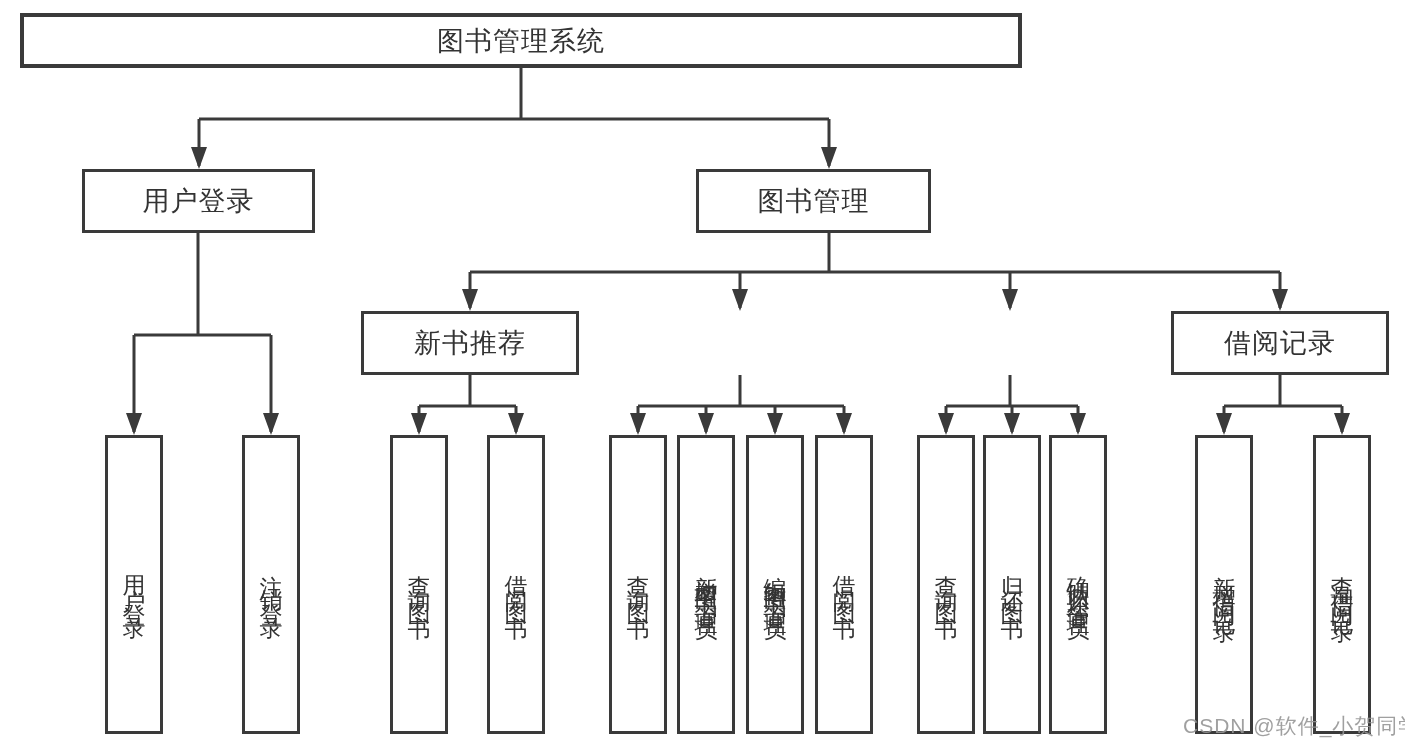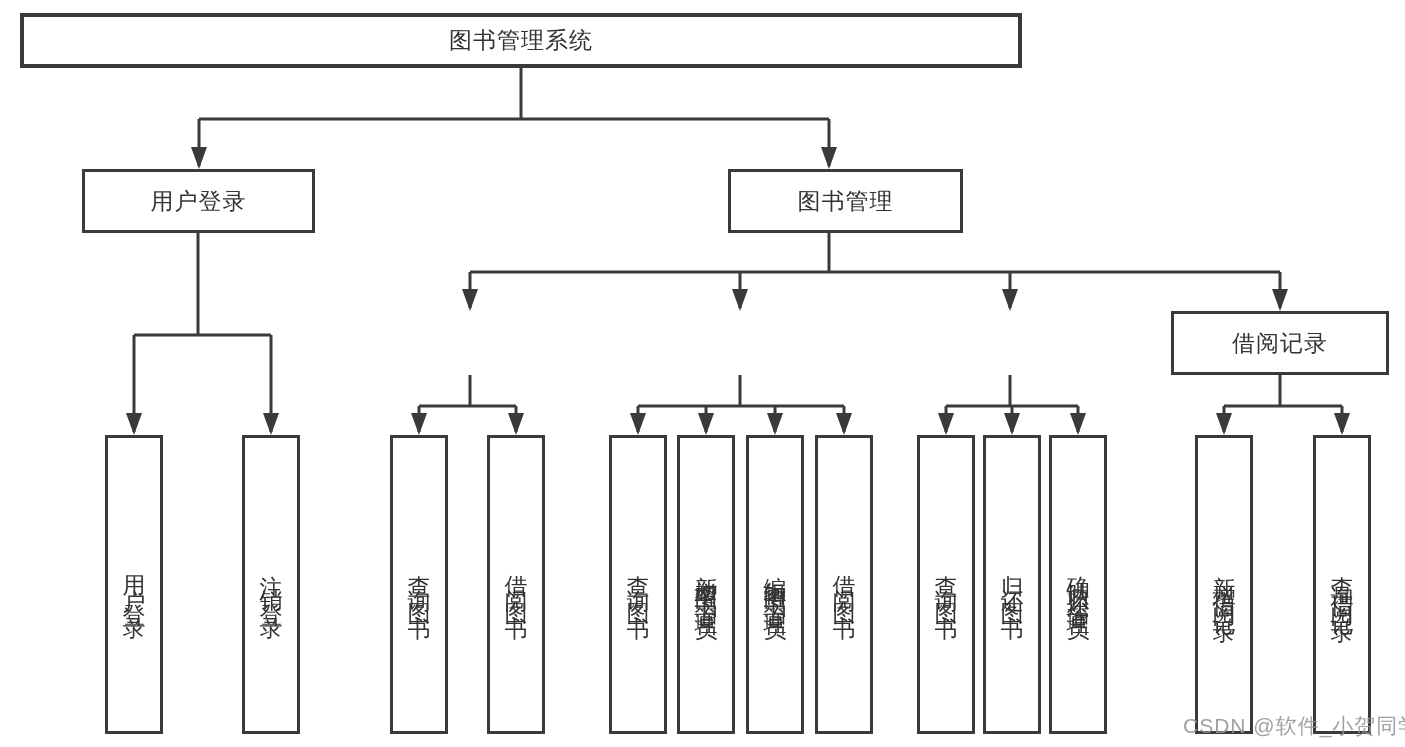--- a/index.html
+++ b/index.html
@@ -11,21 +11,21 @@
     color:#333333;
     overflow:hidden;
   }
   #connectors{position:absolute;left:0;top:0;z-index:1;}
   .hbox{
     position:absolute;
     box-sizing:border-box;
     background:#ffffff;
     border:3px solid #3a3a3a;
     display:flex;align-items:center;justify-content:center;
-    font-size:23px;
+    font-size:27px;
     letter-spacing:1px;
     z-index:2;
   }
   .hbox.root{border-width:4px;}
   .vbox{
     position:absolute;
     top:435px;height:299px;width:58px;
     box-sizing:border-box;
     background:#ffffff;
     border:3px solid #3a3a3a;
@@ -104,24 +104,27 @@
     </g>
   </svg>
 
   <div class="hbox root" style="left:20px;top:13px;width:1002px;height:55px">
     <span>图书管理系统</span>
   </div>
 
   <div class="hbox" style="left:82px;top:169px;width:233px;height:64px">
     <span>用户登录</span>
   </div>
-  <div class="hbox" style="left:728px;top:169px;width:235px;height:64px">
+  <div class="hbox" style="left:696px;top:169px;width:235px;height:64px">
     <span>图书管理</span>
   </div>
 
+  <div class="hbox" style="left:361px;top:311px;width:218px;height:64px">
+    <span>新书推荐</span>
+  </div>
   <div class="hbox" style="left:1171px;top:311px;width:218px;height:64px">
     <span>借阅记录</span>
   </div>
 
   <div class="vbox ls-a" style="left:105px">
     <span class="vtext">用户登录</span>
   </div>
   <div class="vbox ls-a" style="left:242px">
     <span class="vtext">注销登录</span>
   </div>

